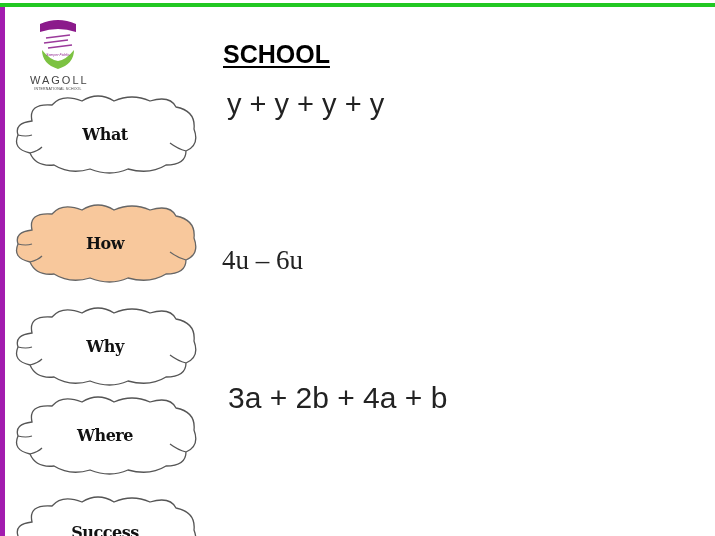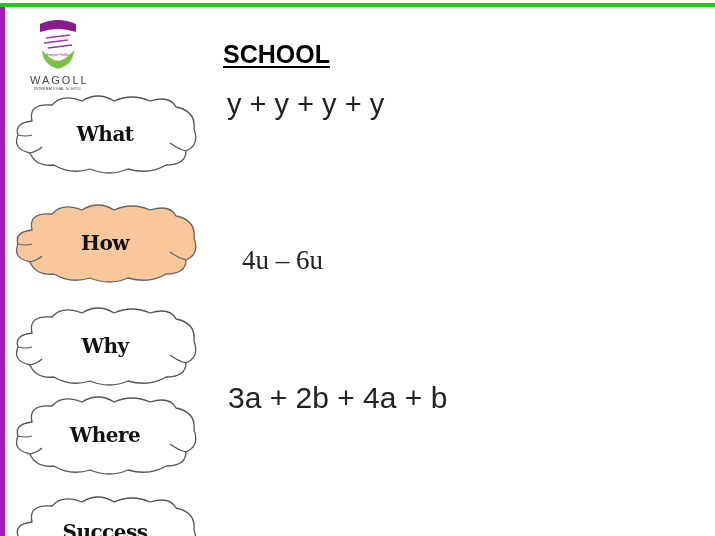--- a/index.html
+++ b/index.html
@@ -18,33 +18,33 @@
   }
   .logo .sub {
     position:absolute; left:0; top:69px; width:56px; text-align:center;
     font-size:3.5px; color:#444; letter-spacing:0.2px;
   }
   .cloud { position:absolute; left:10px; width:190px; height:82px; }
   .cloud svg { position:absolute; left:0; top:0; }
   .cloud .label {
     position:absolute; left:0; top:0; width:190px; height:82px;
     display:flex; align-items:center; justify-content:center;
-    font-family:"DejaVu Serif", serif; font-weight:bold; font-size:20px; color:#111;
+    font-family:"DejaVu Serif", serif; font-weight:bold; font-size:16px; color:#111;
     letter-spacing:-0.5px;
   }
   .title {
     position:absolute; left:223px; top:40px;
     font-family:"Liberation Sans", sans-serif; font-weight:bold; font-size:25px;
     text-decoration:underline; color:#000; text-underline-offset:3px;
   }
   .expr {
     position:absolute; font-family:"DejaVu Serif", serif; color:#222;
   }
   .expr1 { left:227px; top:88px; font-size:29px; font-family:"Liberation Sans", sans-serif; }
-  .expr2 { left:242px; top:245px; font-size:27px; font-family:"Liberation Serif", serif; }
+  .expr2 { left:222px; top:245px; font-size:27px; font-family:"Liberation Serif", serif; }
   .expr3 { left:228px; top:381px; font-size:30px; font-family:Liberation Sans, sans-serif; }
 </style>
 </head>
 <body>
 
 <div class="top-bar"></div>
 <div class="left-bar"></div>
 
 <div class="logo">
   <svg class="shield" viewBox="0 0 40 52" width="40" height="52">

